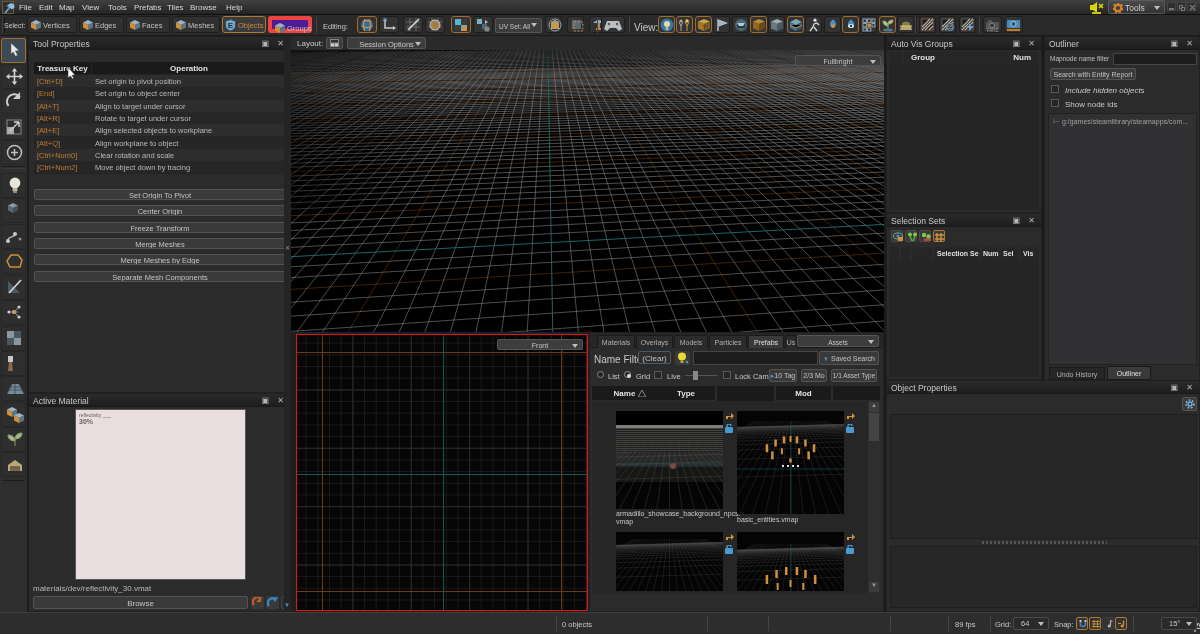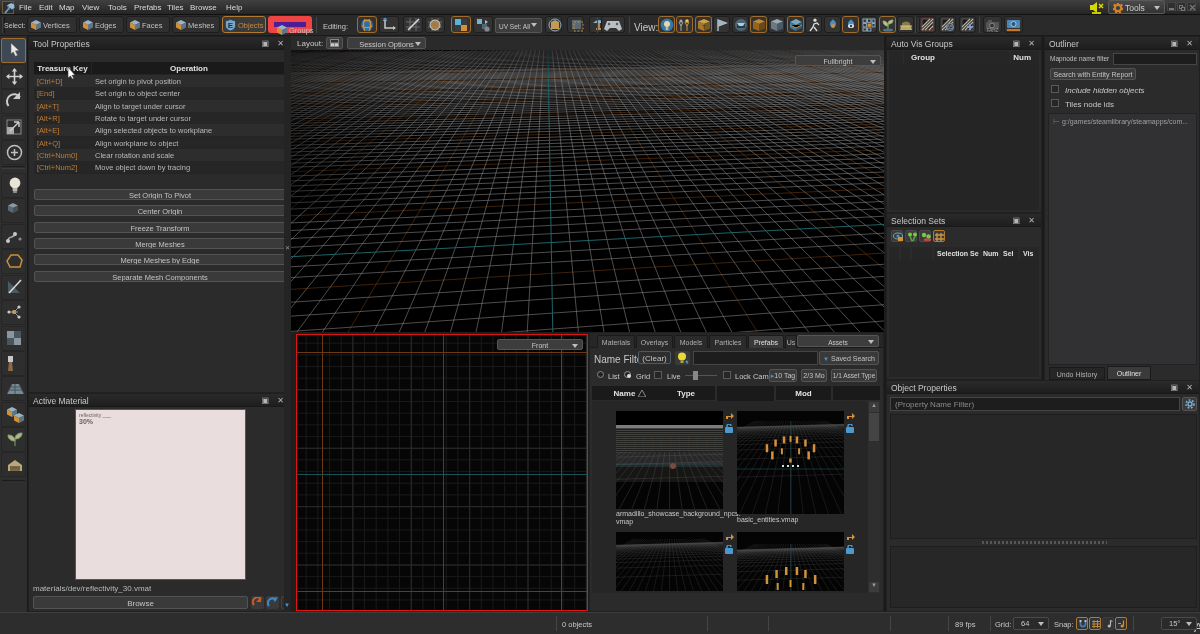--- a/index.html
+++ b/index.html
@@ -102,21 +102,21 @@
       </svg>
       <span style="position:absolute;left:15px;top:4px;color:#c0c0c0;font-size:7.5px">Meshes</span>
     </div>
     <div class="abs" style="left:222px;top:1px;width:44px;height:17px;background:#3a3a3a;border:1px solid #b07a32;border-radius:3px">
       <svg width="11" height="12" style="position:absolute;left:2px;top:2px">
         <path d="M5.5 0.5L10.5 2v5c0 2.5-2.5 4-5 5-2.5-1-5-2.5-5-5V2z" fill="#7aa7c7" stroke="#2d4a5e"></path>
         <text x="5.5" y="8.5" text-anchor="middle" font-size="8" font-weight="bold" fill="#163140">E</text>
       </svg>
       <span style="position:absolute;left:15px;top:4px;color:#c98a3e;font-size:7.5px">Objects</span>
     </div>
-    <div class="abs" style="left:268px;top:1px;width:44px;height:17px;background:#4c1d95;border:6px solid #ef4444;border-radius:3px">
+    <div class="abs" style="left:268px;top:1px;width:44px;height:17px;background:#4c1d95;border:4px solid #ef4444;border-radius:3px">
       <svg width="12" height="12" style="position:absolute;left:2px;top:2px">
         <path d="M6 1L11 3.5 6 6 1 3.5z" fill="#9ab4c4"></path>
         <path d="M1 3.5L6 6v5L1 8.5z" fill="#d29032"></path>
         <path d="M11 3.5L6 6v5l5-2.5z" fill="#5f7584"></path>
       </svg>
       <span style="position:absolute;left:15px;top:4px;color:#c0c0c0;font-size:7.5px">Groups</span>
     </div>
     <div class="sep" style="left:316px"></div>
     <span class="abs nw" style="left:323px;top:7px;font-size:7.5px">Editing:</span>
     <div class="ibtn" style="left:357px;width:20px;border-color:#a06c2c">
@@ -799,35 +799,32 @@
     <div class="abs" style="left:2px;top:46px;width:150px;height:117px;background:#252525"></div>
   </div>
 <div class="panel" style="left:1044px;top:36px;width:156px;height:344px">
     <div class="ptitle">Outliner<span class="pbtns">▣ ✕</span></div>
     <span class="abs nw" style="left:5px;top:18px;color:#c0c0c0;font-size:6.5px">Mapnode name filter</span>
     <div class="inp" style="left:68px;top:16px;width:84px;height:12px"></div>
     <div class="btn" style="left:5px;top:31px;width:86px;height:12px;padding-top:2px;font-size:7px">Search with Entity Report</div>
     <div class="check" style="left:6px;top:48px"></div>
     <span class="abs nw" style="left:20px;top:49px;font-style:italic">Include hidden objects</span>
     <div class="check" style="left:6px;top:62px"></div>
-    <span class="abs nw" style="left:20px;top:63px">Tiles node ids</span>
+    <span class="abs nw" style="left:20px;top:63px">Show node ids</span>
     <div class="abs" style="left:3px;top:76px;width:149px;height:252px;background:#313134;border:1px solid #222">
       <span style="position:absolute;left:13px;top:4px;color:#a0a0a0;font-size:7px;white-space:nowrap">g:/games/steamlibrary/steamapps/com...</span>
       <span style="position:absolute;left:4px;top:3px;color:#777">⊢</span>
     </div>
     <div class="abs" style="left:0;top:329px;width:154px;height:14px;background:#2b2b2b">
       <div class="abs" style="left:4px;top:1px;width:56px;height:13px;background:#262626;border:1px solid #1a1a1a;color:#b0b0b0;text-align:center;padding-top:3px;font-size:7px">Undo History</div>
       <div class="abs" style="left:62px;top:0px;width:44px;height:14px;background:#3a3a3a;border:1px solid #1a1a1a;color:#e0e0e0;text-align:center;padding-top:3px;font-size:7px">Outliner</div>
     </div>
   </div>
 <div class="panel" style="left:886px;top:380px;width:314px;height:232px">
     <div class="ptitle">Object Properties<span class="pbtns">▣ ✕</span></div>
-    <div class="inp" style="left:3px;top:16px;width:290px;height:14px">
-      <span style="position:absolute;left:4px;top:2px;color:#8a8a8a">(Property Name Filter)</span>
-    </div>
     <div class="abs" style="left:295px;top:16px;width:15px;height:14px;background:#3a3a3a;border:1px solid #555;border-radius:2px">
       <svg width="10" height="10" style="position:absolute;left:2px;top:1px">
         <circle cx="5" cy="5" r="2" fill="none" stroke="#7ab0d8" stroke-width="1.4"></circle>
         <circle cx="5" cy="5" r="4" fill="none" stroke="#7ab0d8" stroke-width="1.6" stroke-dasharray="1.8 1.6"></circle>
       </svg>
     </div>
     <div class="abs" style="left:3px;top:33px;width:307px;height:125px;background:#272727;border:1px solid #1e1e1e"></div>
     <div class="abs" style="left:95px;top:160px;width:125px;height:3px;background:repeating-linear-gradient(90deg,#555 0 2px,transparent 2px 4px)"></div>
     <div class="abs" style="left:3px;top:165px;width:307px;height:62px;background:#272727;border:1px solid #1e1e1e"></div>
   </div>

